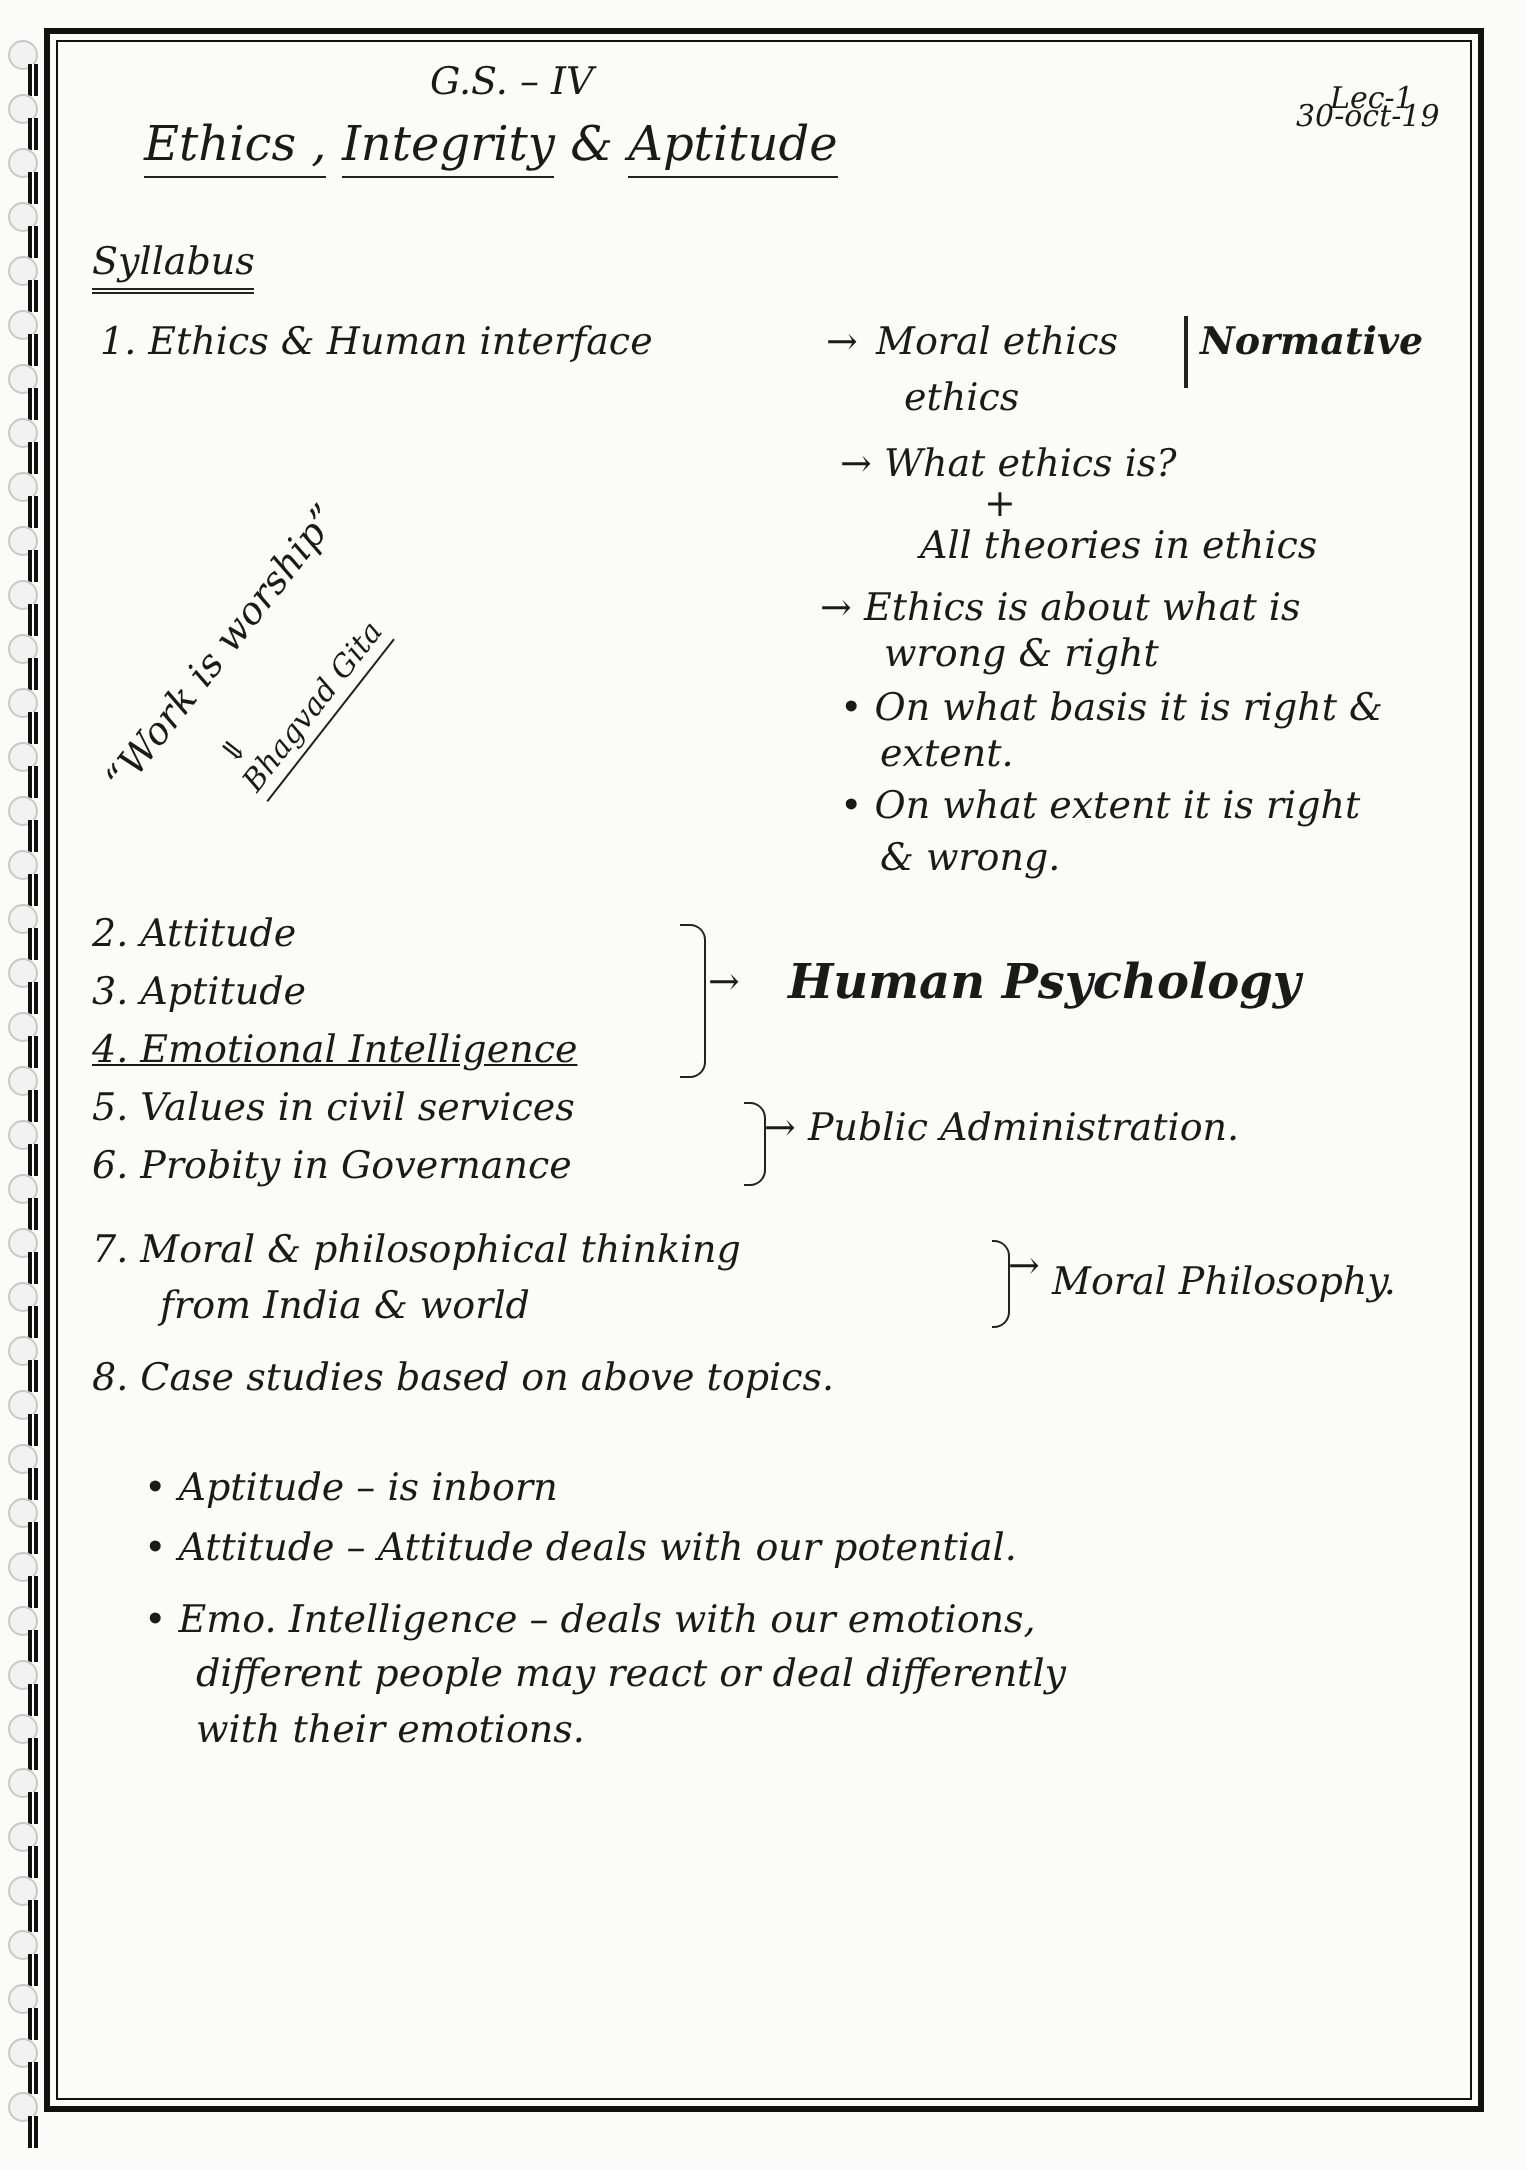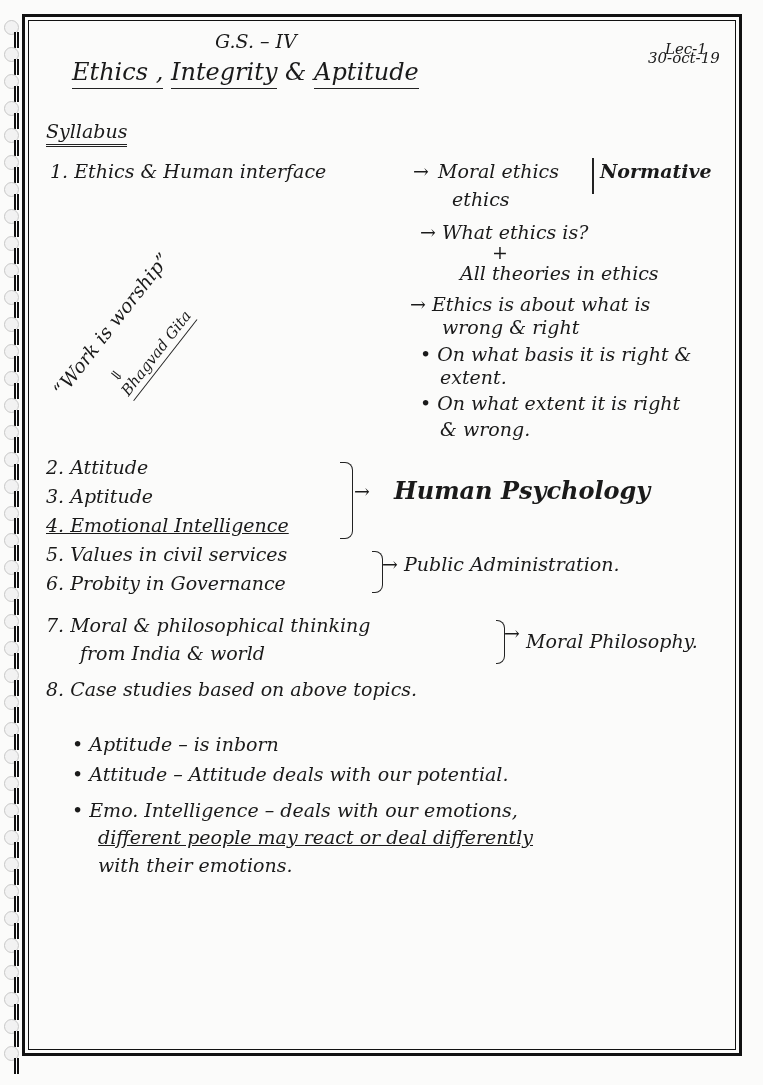--- a/index.html
+++ b/index.html
@@ -171,14 +171,14 @@
 <div class="hw t-md" style="left:80px; top:642px;">from India &amp; world</div>
 <div class="brace" style="left:496px; top:620px; width:8px; height:42px;"></div>
 <div class="hw t-md" style="left:504px; top:622px;">→</div>
 <div class="hw t-md" style="left:526px; top:618px;margin-top:12px;">Moral Philosophy.</div>
 
 <div class="hw t-md" style="left:46px; top:678px;">8. Case studies based on above topics.</div>
 
 <div class="hw t-md" style="left:72px; top:733px;">• Aptitude – is inborn</div>
 <div class="hw t-md" style="left:72px; top:763px;">• Attitude – Attitude deals with our potential.</div>
 <div class="hw t-md" style="left:72px; top:799px;">• Emo. Intelligence – deals with our emotions,</div>
-<div class="hw t-md" style="left:98px; top:826px;text-decoration:underline;">different people may react or deal differently</div>
+<div class="hw t-md" style="left:98px; top:826px;">different people may react or deal differently</div>
 <div class="hw t-md" style="left:98px; top:854px;">with their emotions.</div>
 
 </body></html>

